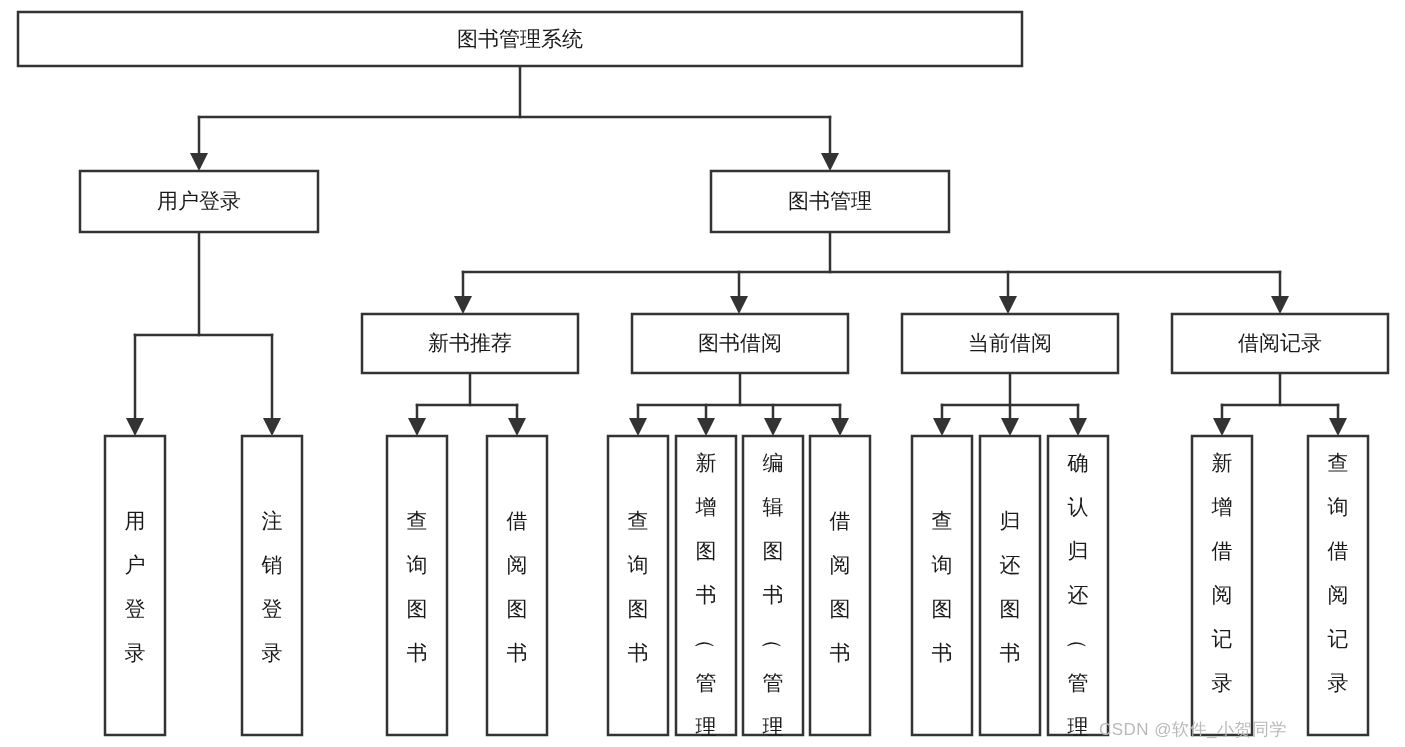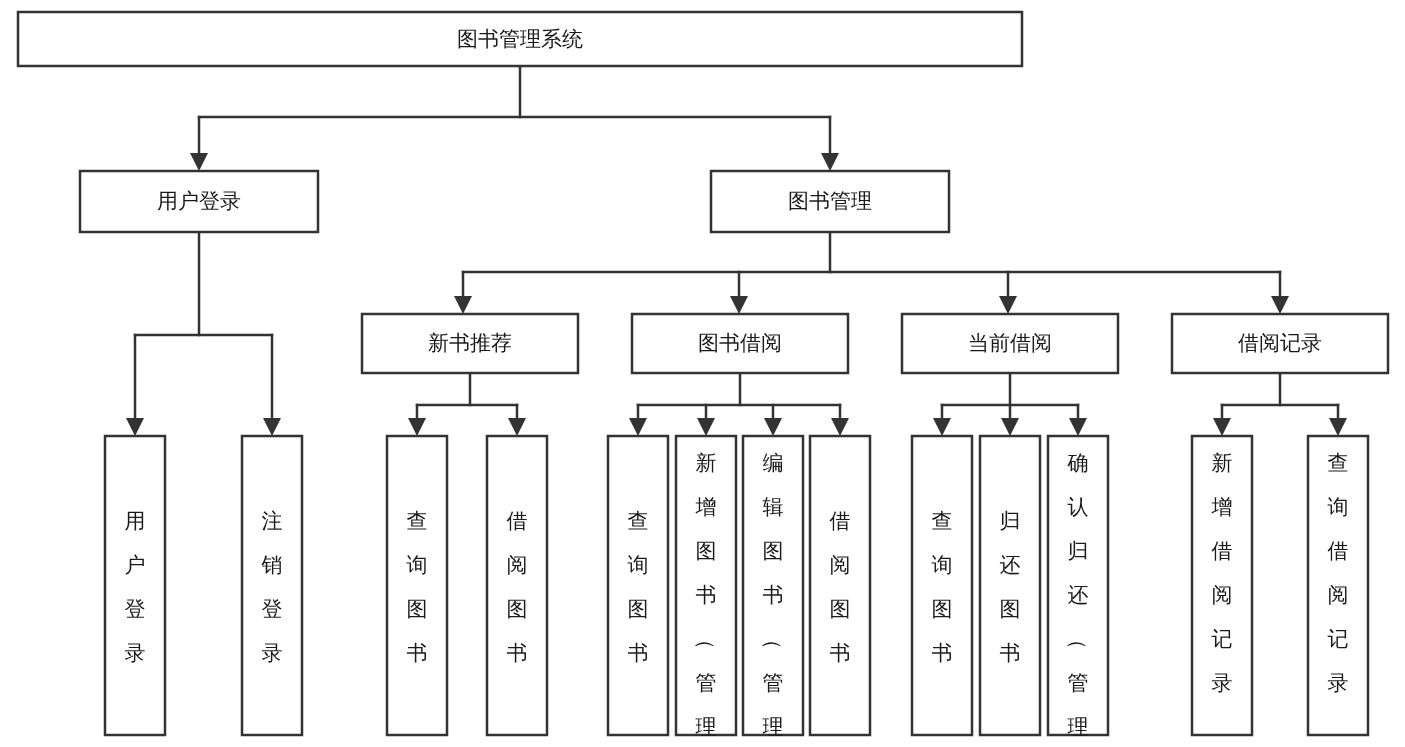--- a/index.html
+++ b/index.html
@@ -317,14 +317,15 @@
           <text class="node-label-vertical" x="1338" y="514">询</text>
           <text class="node-label-vertical" x="1338" y="558">借</text>
           <text class="node-label-vertical" x="1338" y="602">阅</text>
           <text class="node-label-vertical" x="1338" y="646">记</text>
           <text class="node-label-vertical" x="1338" y="690">录</text>
         </g>
       </g>
 
   </svg>
 
+  <div class="watermark">CSDN @软件_小贺同学</div>
 
 </div>
 
 </body></html>

